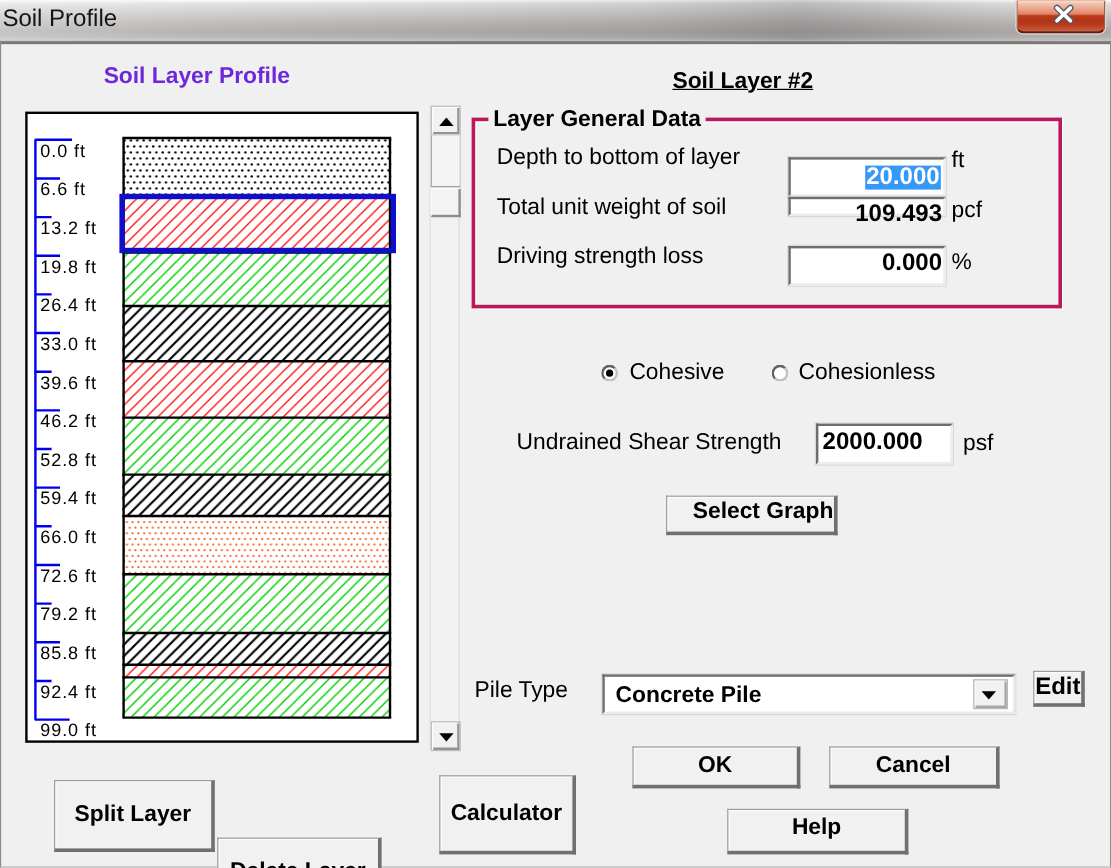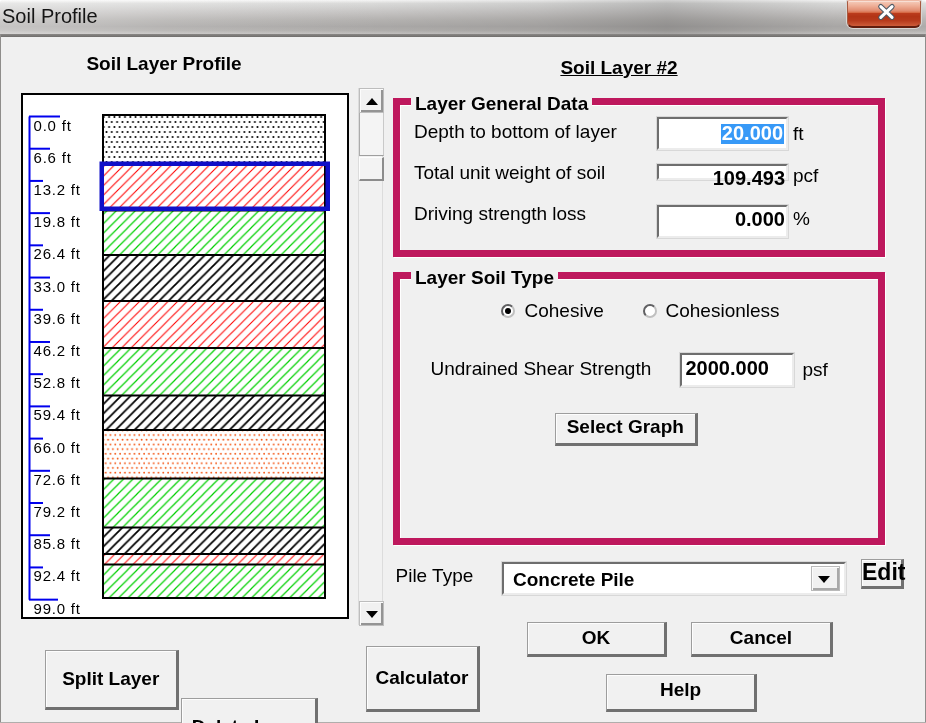--- a/index.html
+++ b/index.html
@@ -19,39 +19,39 @@
 #frB { position:absolute; left:0; top:722px; width:926px; height:1px; background:#b0aeac; }
 
 
 #closebtn { position:absolute; left:847px; top:0px; width:74px; height:28px;
   border-radius:2px 2px 6px 6px; border:1px solid #a85a40; border-top:1px solid #edb8a4; border-bottom:2px solid #611d0e;
   background:linear-gradient(180deg,#f5cdbc 0%,#eeae96 20%,#e08a6e 40%,#d66a46 46%,#bc3c1d 48%,#b23416 62%,#b63a1c 78%,#c54f2e 92%,#cd5c3a 100%);
   box-shadow:0 0 0 1px #d8d6d4, inset 0 1px 0 rgba(255,255,255,0.4); }
 #closex { position:absolute; left:0; top:0; width:100%; height:100%; }
 
 
-#lbl-slp { position:absolute; left:64px; top:52.5px; width:200px; text-align:center; font-size:19px; font-weight:bold; color:#000000; }
+#lbl-slp { position:absolute; left:64px; top:52.5px; width:200px; text-align:center; font-size:19px; font-weight:bold; color:#6d28d9; }
 #soilbox { position:absolute; left:21px; top:93px; width:328px; height:526px; background:#fff; border:2px solid #000; }
 
 
 #sbar { position:absolute; left:358px; top:88px; width:25px; height:537px; background:#f1f1f1; border-left:1px solid #dcdcdc; border-right:1px solid #dcdcdc; }
 .sbtn { position:absolute; left:0px; width:25px; height:25px; background:#f1f1f1;
   border:1px solid #bdbdbd; box-shadow:inset 1px 1px 0 #fcfcfc, inset -2px -2px 0 #949494; }
 #sbup { top:0px; }
 #sbdn { top:513px; }
 #sblockA { position:absolute; left:0px; top:25px; width:25px; height:43px; background:#f4f4f4;
   border-left:1px solid #ababab; border-right:1px solid #c9c9c9; border-bottom:1px solid #9f9f9f; }
 #sthumb { position:absolute; left:0px; top:69px; width:25px; height:24px; background:#f3f3f3;
   border-left:1px solid #fdfdfd; border-top:1px solid #fdfdfd; border-right:2px solid #8c8c8c; border-bottom:2px solid #8c8c8c; }
 .tri-up { position:absolute; left:5.5px; top:8.5px; width:0; height:0; border-left:6px solid transparent; border-right:6px solid transparent; border-bottom:7px solid #000; }
 .tri-dn { position:absolute; left:5.5px; top:8.5px; width:0; height:0; border-left:6.5px solid transparent; border-right:6.5px solid transparent; border-top:7.5px solid #000; }
 
 
 #lbl-sl2 { position:absolute; left:519px; top:56.5px; width:200px; text-align:center; font-size:19px; font-weight:bold;text-decoration:underline; }
-.group { position:absolute; border:7px solid #be185d; box-shadow:inset 1px 1px 0 #ffffff, 1px 1px 0 #ffffff; }
+.group { position:absolute; border:3px solid #be185d; box-shadow:inset 1px 1px 0 #ffffff, 1px 1px 0 #ffffff; }
 #grp1 { left:393px; top:98px; width:492px; height:159px; }
 #grp2 { left:393px; top:271.5px; width:492px; height:273px; }
 .legend { position:absolute; top:-12px; left:11px; background:#f0f0f0; padding:0 4px; font-size:19px; font-weight:bold; white-space:nowrap; }
 .flabel { position:absolute; font-size:19px; line-height:22px; font-weight:normal; white-space:nowrap; }
 .tbox { position:absolute; background:#fff; border-style:solid; border-width:2px;
   border-color:#6e6e6e #ececec #ececec #6e6e6e; box-shadow:0 0 0 1px #d8d8d8; }
 .tval { position:absolute; right:1px; top:1px; font-size:20px; line-height:22px; font-weight:bold; }
 
 
 .radio { position:absolute; width:14px; height:14px; border-radius:50%; background:#fff;
@@ -206,57 +206,54 @@
   </div>
 
   <div id="lbl-sl2">Soil Layer #2</div>
 
   <div id="grp1" class="group">
       <div class="legend">Layer General Data</div>
     </div>
   <div class="flabel" style="left:414px; top:121px;">Depth to bottom of layer</div>
   <div class="flabel" style="left:414px; top:162px;">Total unit weight of soil</div>
   <div class="flabel" style="left:414px; top:203px;">Driving strength loss</div>
-  <div class="tbox" style="left:657px; top:117px; width:131px; height:33px;">
+  <div class="tbox" style="left:657px; top:131px; width:131px; height:33px;">
     <span class="tval" style="background:#3799f7; color:#fff; padding:1px 1px 2px 1px; top:5px; line-height:17px; right:2px;">20.000</span>
     </div>
   <div class="tbox" style="left:657px; top:163.5px; width:131px; height:16px;">
       <span class="tval">109.493</span>
     </div>
   <div class="tbox" style="left:657px; top:204.5px; width:131px; height:33px;">
       <span class="tval">0.000</span>
     </div>
   <div class="flabel" style="left:793px; top:123px;">ft</div>
   <div class="flabel" style="left:793px; top:165px;">pcf</div>
   <div class="flabel" style="left:793px; top:208px;">%</div>
 
-  <div id="grp2" class="group">
-      <div class="legend">Layer Soil Type</div>
-    </div>
   <div class="radio" style="left:501px; top:303.5px;">
       <div class="dot"></div>
     </div>
   <div class="flabel" style="left:524.5px; top:299.5px;">Cohesive</div>
   <div class="radio" style="left:642.5px; top:303.5px;"></div>
   <div class="flabel" style="left:430.5px; top:358px;">Undrained Shear Strength</div>
   <div class="flabel" style="left:665.5px; top:299.5px;">Cohesionless</div>
   <div class="tbox" style="left:679.5px; top:352.5px; width:114px; height:34px;">
     <span style="position:absolute; left:4px; top:2px; font-size:20px; line-height:22px; font-weight:bold;">2000.000</span>
     </div>
   <div class="flabel" style="left:802.5px; top:359px;">psf</div>
-  <div class="btn" style="left:555px; top:413px; width:142.5px; height:33px; font-size:19px; line-height:25px;">Select Graph</div>
+  <div class="btn" style="left:555px; top:413px; width:142.5px; height:33px; font-size:19px; line-height:25px;text-align:right;">Select Graph</div>
 
   <div class="flabel" style="left:395.5px; top:565px;">Pile Type</div>
   <div id="combo">
     <div id="combotext">Concrete Pile</div>
     <div id="comboarrow">
         <div class="tri-dn"></div>
       </div>
   </div>
-  <div class="btn" style="left:861px; top:558.5px; width:43px; height:30px; font-size:23px; line-height:25px;">Edit</div>
+  <div class="btn" style="left:861px; top:558.5px; width:43px; height:30px; font-size:20px; line-height:25px;">Edit</div>
 
   <div class="btn" style="left:527px; top:621.5px; width:140px; height:35px; font-size:19px; line-height:30px;">OK</div>
   <div class="btn" style="left:691px; top:621.5px; width:142px; height:35px; font-size:19px; line-height:30px;">Cancel</div>
   <div class="btn" style="left:606px; top:673.5px; width:151px; height:38px; font-size:19px; line-height:30px;">Help</div>
   <div class="btn" style="left:44.5px; top:650px; width:134.5px; height:60px; font-size:19px; line-height:55px;">Split Layer</div>
   <div class="btn" style="left:180.5px; top:650px; width:137.5px; height:60px; font-size:19px; line-height:55px;margin-top:48px;">Delete Layer</div>
   <div class="btn" style="left:366px; top:646px; width:114px; height:66px; font-size:19px; line-height:61px;">Calculator</div>
 </div>
 
 </body></html>

